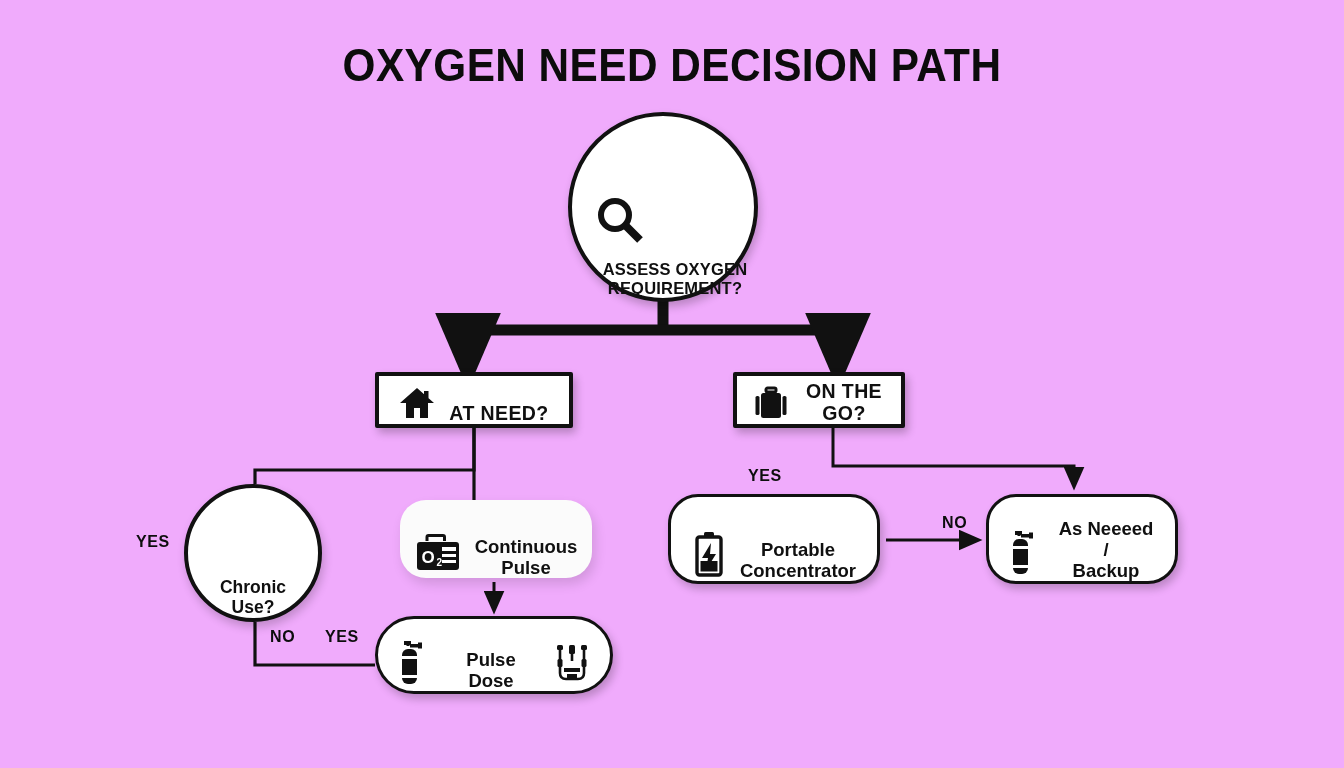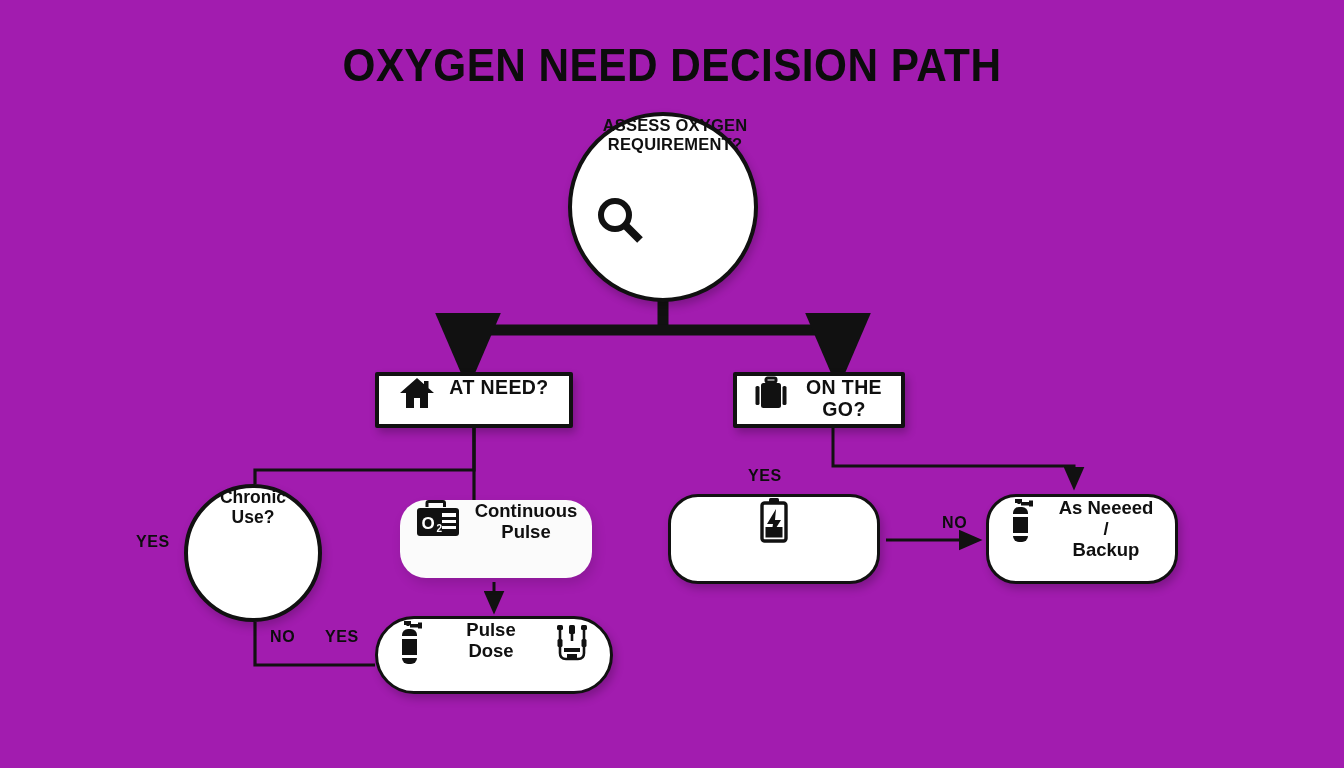--- a/index.html
+++ b/index.html
@@ -9,21 +9,21 @@
     background: #ffffff;
   }
   body {
     font-family: "Liberation Sans", sans-serif;
     -webkit-font-smoothing: antialiased;
   }
   #canvas {
     position: relative;
     width: 1344px;
     height: 768px;
-    background: #a21caf;
+    background: #f0abfc;
     overflow: hidden;
   }
 
   
   #title {
     position: absolute;
     left: 0;
     top: 38px;
     width: 1344px;
     text-align: center;
@@ -43,21 +43,21 @@
     top: 0;
     width: 1344px;
     height: 768px;
   }
 
   
   .node {
     position: absolute;
     box-sizing: border-box;
     display: flex;
-    align-items: flex-start;
+    align-items: flex-end;
     justify-content: center;
     background: #ffffff;
     color: #101010;
     z-index: 5;
   }
   .node .label {
     white-space: pre-line;
     text-align: center;
     line-height: 1.14;
   }
@@ -285,20 +285,22 @@
 
   <div class="node node-pill node-outline" id="node-portable">
     <span class="ico">
       <svg width="34" height="46" viewBox="0 0 34 46">
         <rect x="12" y="1" width="10" height="5" rx="1.5" fill="#111111"></rect>
         <rect x="5" y="6" width="24" height="38" rx="2.5" fill="none" stroke="#111111" stroke-width="3.4"></rect>
         <path d="M19 12 L10 27 L16 27 L14 39 L24 23 L18 23 Z" fill="#111111"></path>
         <rect x="8.5" y="30" width="17" height="10.5" fill="#111111"></rect>
       </svg>
     </span>
+    <span class="label">Portable
+Concentrator</span>
   </div>
 
   <div class="node node-pill node-outline" id="node-backup">
     <span class="ico">
       <svg width="34" height="48" viewBox="0 0 34 48">
         <path d="M12 7 L12 3" stroke="#111111" stroke-width="3"></path>
         <rect x="8" y="2" width="7" height="4" fill="#111111"></rect>
         <rect x="14" y="5" width="12" height="3.5" fill="#111111"></rect>
         <rect x="22" y="3.5" width="4" height="6" fill="#111111"></rect>
         <rect x="6" y="10" width="15" height="35" rx="6" fill="#111111"></rect>

